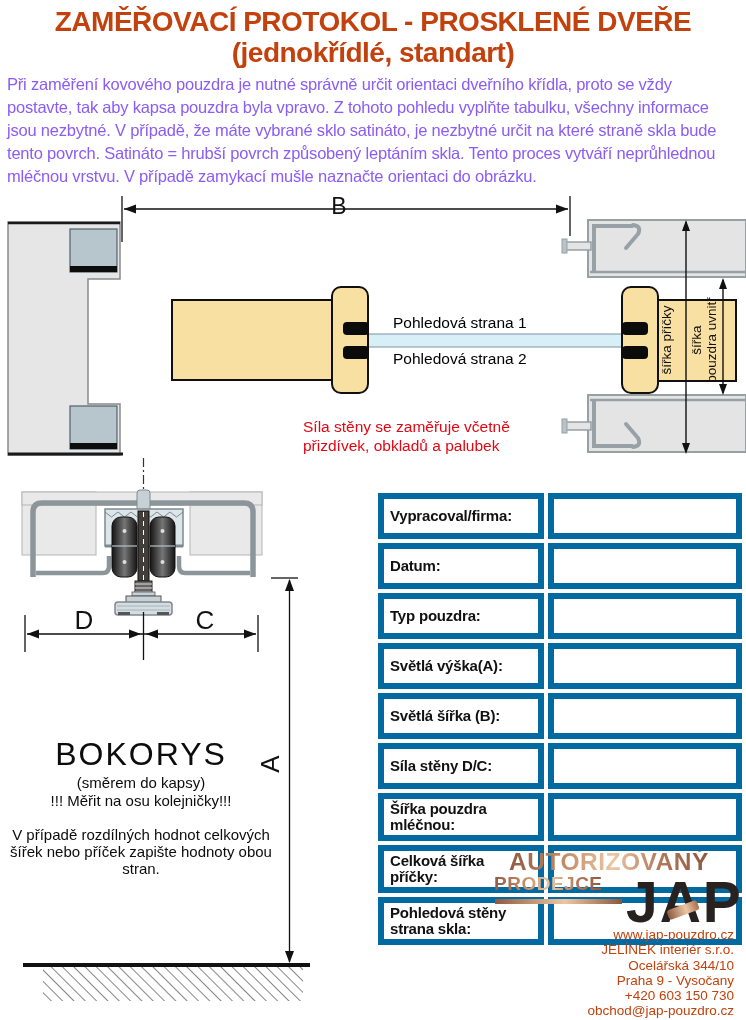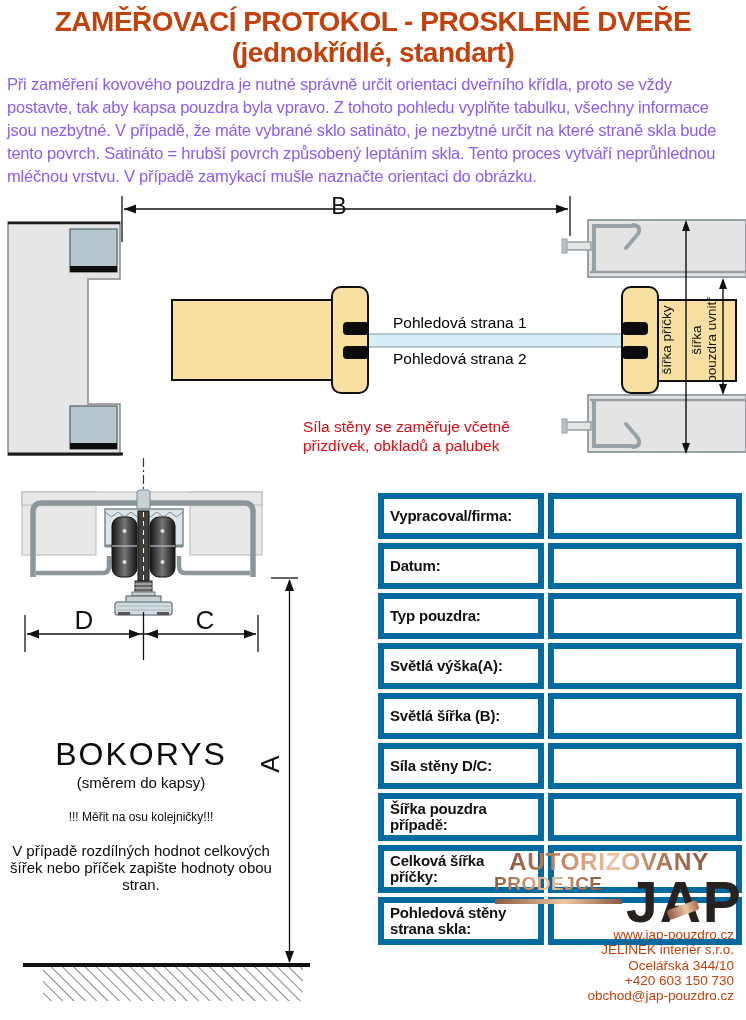--- a/index.html
+++ b/index.html
@@ -8,21 +8,21 @@
   .title{position:absolute;left:0;top:6px;width:746px;text-align:center;
          font-size:28px;font-weight:bold;line-height:31px;letter-spacing:-0.5px;color:#c2410c;}
   .intro{position:absolute;left:7px;top:73px;width:734px;font-size:16.5px;line-height:23px;
          letter-spacing:-0.2px;color:#8b5cf6;}
   svg{position:absolute;left:0;}
   #svg-top{top:190px;}
   #svg-side{top:455px;}
   .bok-block{position:absolute;left:10px;top:737px;width:262px;text-align:center;color:#0c0c0c;}
   .bok-title{font-size:32px;letter-spacing:2px;line-height:34px;}
   .bok-sub{font-size:15px;line-height:18px;margin-top:3px;}
-  .bok-warn{font-size:12px;line-height:18px;margin-top:16px;}
+  .bok-warn{font-size:15px;line-height:18px;}
   .bok-note{font-size:15px;line-height:17px;margin-top:16px;}
   table.form{position:absolute;left:374px;top:489px;border-collapse:separate;border-spacing:4px;}
   table.form td{border:6px solid #0369a1;height:30px;vertical-align:middle;background:#fff;}
   td.lbl{width:145px;padding:2px 4px 2px 6px;font-weight:bold;font-size:15px;line-height:16px;letter-spacing:-0.2px;}
   td.val{width:182px;padding:2px 4px;}
   .copper-text{background:linear-gradient(92deg,#8f5a41 0%,#c98f6b 30%,#ecc7a4 52%,#b5795a 75%,#8a573d 100%);
         -webkit-background-clip:text;background-clip:text;color:transparent;font-weight:bold;}
   .auth1{position:absolute;left:494px;top:851px;font-size:24.5px;line-height:22px;letter-spacing:0.5px;margin-left:15px;}
   .auth2{position:absolute;left:494px;top:873px;font-size:19px;line-height:22px;letter-spacing:0.5px;}
   .copper-rule{position:absolute;left:495px;top:899px;width:127px;height:5px;
@@ -230,21 +230,21 @@
       </tr>
       <tr>
         <td class="lbl">Světlá šířka (B):</td>
         <td class="val"></td>
       </tr>
       <tr>
         <td class="lbl">Síla stěny D/C:</td>
         <td class="val"></td>
       </tr>
       <tr>
-        <td class="lbl">Šířka pouzdra případě:</td>
+        <td class="lbl">Šířka pouzdra mléčnou:</td>
         <td class="val"></td>
       </tr>
       <tr>
         <td class="lbl">Celková šířka příčky:</td>
         <td class="val"></td>
       </tr>
       <tr>
         <td class="lbl">Pohledová stěny strana skla:</td>
         <td class="val"></td>
       </tr>
@@ -253,17 +253,18 @@
 
   <div class="auth1 copper-text">AUTORIZOVANÝ</div>
   <div class="auth2 copper-text">PRODEJCE</div>
   <div class="copper-rule"></div>
   <div class="jap">JAP</div>
   <div class="jap-ribbon"></div>
   <div class="contacts">
     <div>www.jap-pouzdro.cz</div>
     <div>JELÍNEK interiér s.r.o.</div>
     <div>Ocelářská 344/10</div>
+    <div>Praha 9 - Vysočany</div>
     <div>+420 603 150 730</div>
     <div>obchod@jap-pouzdro.cz</div>
   </div>
 
 </div>
 
 </body></html>

